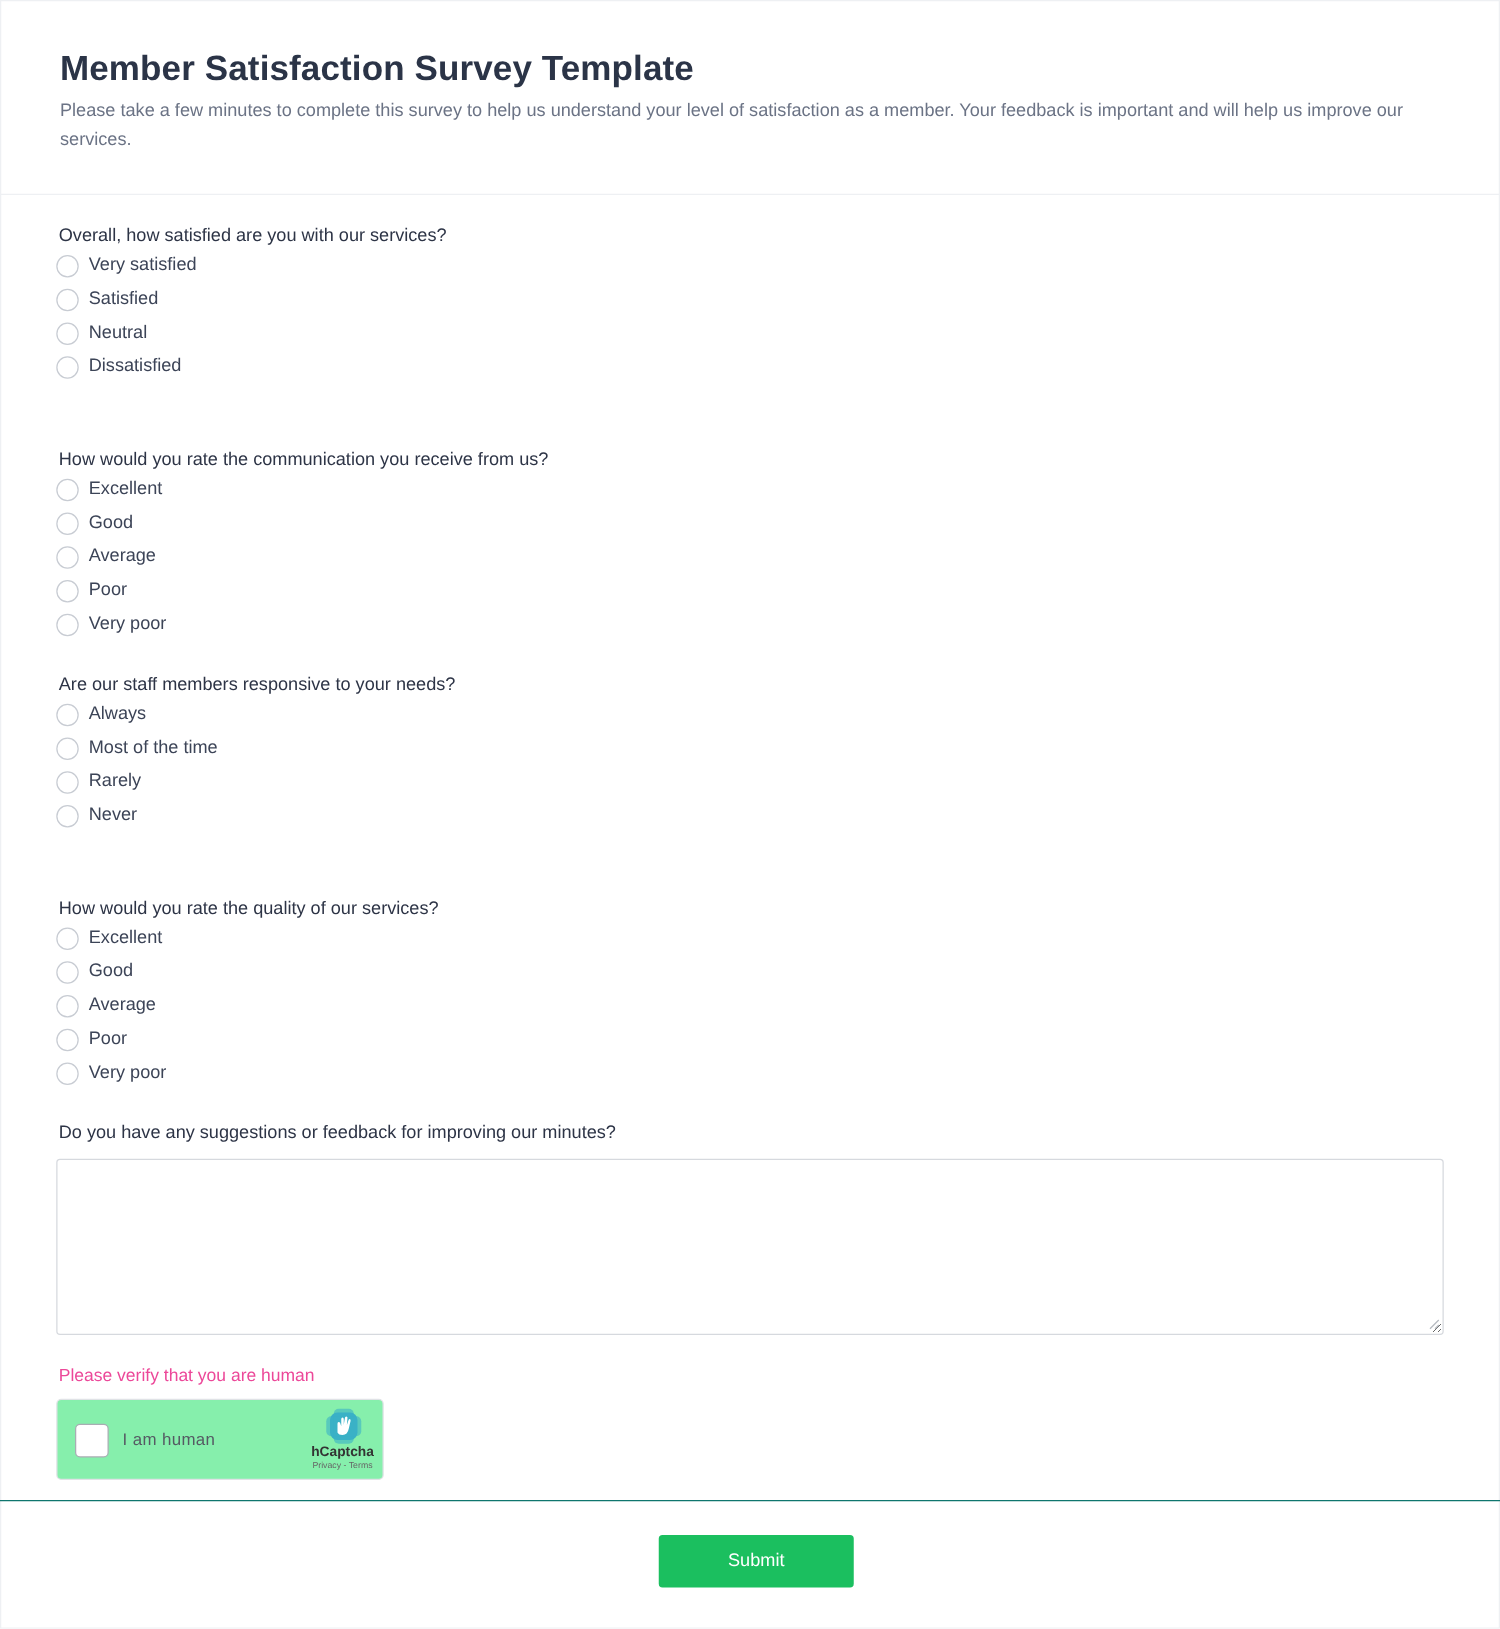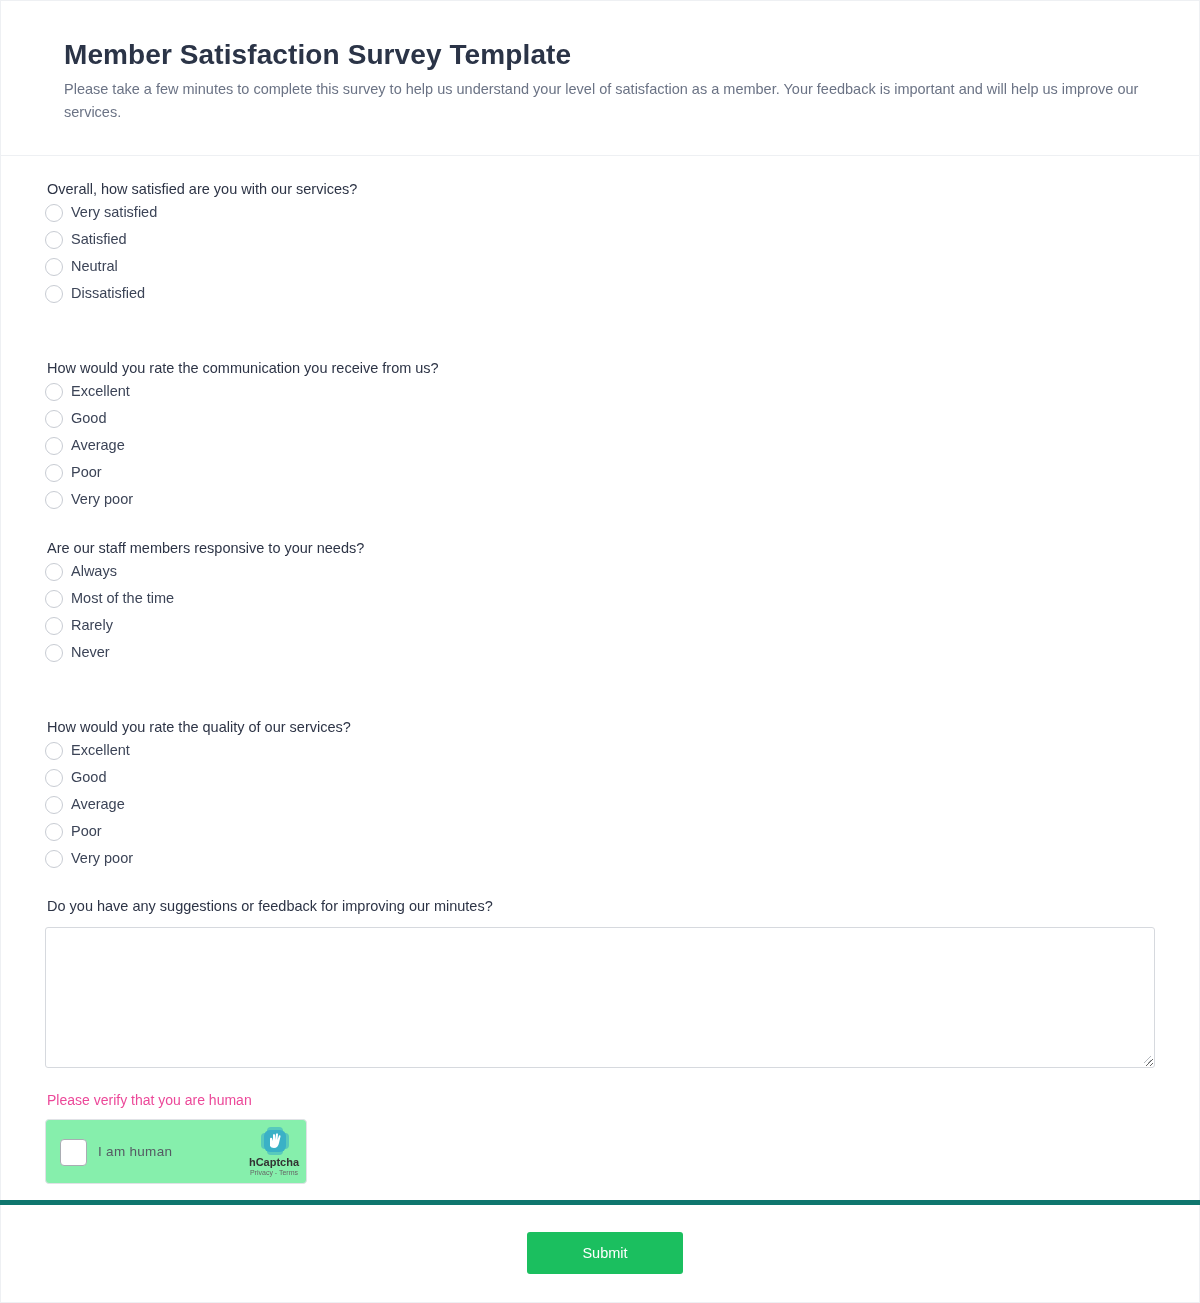--- a/index.html
+++ b/index.html
@@ -1,37 +1,37 @@
 <!DOCTYPE html>
 <html><head>
 <meta charset="utf-8">
 <style>
   * { box-sizing: border-box; margin: 0; padding: 0; }
   html, body { width: 1200px; height: 1303px; background: #ffffff; }
   body { font-family: "Liberation Sans", "DejaVu Sans", sans-serif; color: #2d3748; position: relative; overflow: hidden; }
   .frame { position: absolute; left: 0; top: 0; width: 1200px; height: 1303px; border: 1px solid #eef0f3; }
-  .header { position: absolute; left: 0; top: 0; width: 1200px; height: 156px; border-bottom: 1px solid #eef0f3; padding: 38px 45px 0 64px; }
+  .header { position: absolute; left: 0; top: 0; width: 1200px; height: 156px; border-bottom: 1px solid #eef0f3; padding: 38px 45px 0 48px; }
   .title { font-size: 28px; font-weight: bold; color: #2b3447; letter-spacing: 0.1px; line-height: 34px; }
   .desc { margin-top: 6px; font-size: 14.5px; color: #6b7385; line-height: 23px; width: 1115px; }
   .question { position: absolute; left: 47px; }
   .q-label { font-size: 14.5px; color: #2d3446; line-height: 20px; height: 20px; }
   .option { display: flex; align-items: flex-start; height: 27px; margin-left: -2px; }
   .radio { width: 18px; height: 18px; border: 1px solid #c8ccd3; border-radius: 50%; background: #fff; margin-right: 8px; flex: none; }
   .opt-label { font-size: 14.5px; color: #3c4457; }
   .options { margin-top: 5px; }
   .textarea { position: absolute; left: 45px; top: 927px; width: 1110px; height: 141px; border: 1px solid #d6d9de; border-radius: 3px; background: #fff; resize: vertical; font-family: "Liberation Sans", sans-serif; font-size: 14px; padding: 8px; }
   .resize-grip { position: absolute; left: 1143px; top: 1055px; width: 9px; height: 9px; }
   .captcha-label { position: absolute; left: 47px; top: 1092px; font-size: 14px; color: #ec4899; }
   .captcha { position: absolute; left: 45px; top: 1119px; width: 262px; height: 65px; border: 1px solid #e0e2e6; border-radius: 4px; background: #86efac; }
   .captcha-box { position: absolute; left: 14px; top: 19px; width: 27px; height: 27px; border: 1px solid #a9adb3; border-radius: 4px; background: #fff; }
   .captcha-text { position: absolute; left: 52px; top: 24px; font-size: 13.5px; color: #555a63; letter-spacing: 0.3px; }
   .captcha-logo { position: absolute; left: 214px; top: 6px; width: 30px; height: 30px; }
   .captcha-brand { position: absolute; left: 196px; top: 36px; width: 64px; text-align: center; font-size: 11px; font-weight: bold; color: #333; }
   .captcha-links { position: absolute; left: 196px; top: 49px; width: 64px; text-align: center; font-size: 7px; color: #666; }
-  .footer { position: absolute; left: 0; top: 1200px; width: 1200px; height: 103px; border-top: 5px solid #0f766e; }
+  .footer { position: absolute; left: 0; top: 1200px; width: 1200px; height: 103px; border-top: 1px solid #0f766e; }
   .submit { position: absolute; left: 527px; top: 27px; width: 156px; height: 42px; background: #1bbf5f; border: none; border-radius: 3px; color: #fff; font-size: 14.5px; font-family: "Liberation Sans", sans-serif; cursor: pointer; }
 </style>
 </head>
 <body>
 
 <div class="frame"></div>
 
 <div class="header">
   <h1 class="title">Member Satisfaction Survey Template</h1>
   <p class="desc">Please take a few minutes to complete this survey to help us understand your level of satisfaction as a member. Your feedback is important and will help us improve our services.</p>

